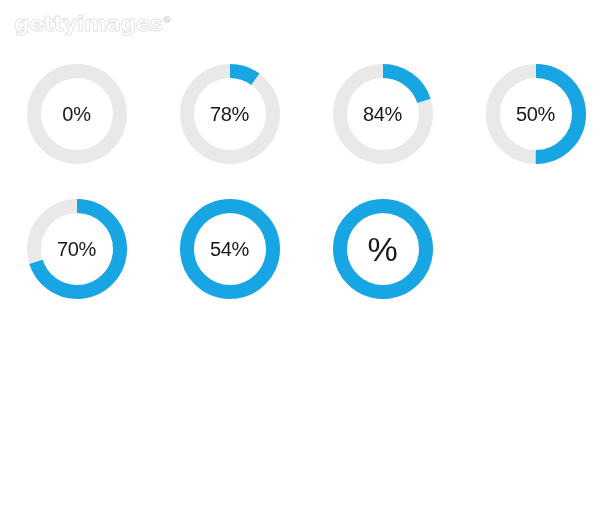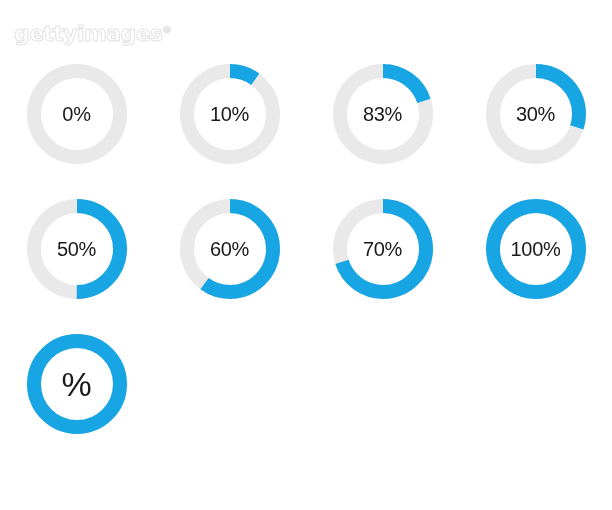--- a/index.html
+++ b/index.html
@@ -12,21 +12,21 @@
     background: #ffffff;
     font-family: "Liberation Sans", sans-serif;
     overflow: hidden;
     position: relative;
   }
 
   
   #watermark {
     position: absolute;
     left: 14px;
-    top: 17px;
+    top: 7px;
     width: 150px;
     height: 26px;
     pointer-events: none;
     user-select: none;
   }
   #watermark .wm-text {
     font-family: "DejaVu Sans", sans-serif;
     font-size: 22px;
     font-weight: 700;
     letter-spacing: -0.6px;
@@ -105,75 +105,57 @@
         </svg>
         <div class="donut-label">0%</div>
       </div>
     </div>
     <div class="donut-cell">
       <div class="donut">
         <svg viewBox="0 0 100 100">
           <circle cx="50" cy="50" r="43" fill="none" stroke="#e9e9e9" stroke-width="14"></circle>
           <circle cx="50" cy="50" r="43" fill="none" stroke="#17a6e3" stroke-width="14" stroke-dasharray="27.01769682087222 244.15927138784997"></circle>
         </svg>
-        <div class="donut-label">10%</div>
+        <div class="donut-label">78%</div>
       </div>
     </div>
     <div class="donut-cell">
       <div class="donut">
         <svg viewBox="0 0 100 100">
           <circle cx="50" cy="50" r="43" fill="none" stroke="#e9e9e9" stroke-width="14"></circle>
           <circle cx="50" cy="50" r="43" fill="none" stroke="#17a6e3" stroke-width="14" stroke-dasharray="54.03539364174444 217.14157456697777"></circle>
         </svg>
-        <div class="donut-label">83%</div>
-      </div>
-    </div>
-    <div class="donut-cell">
-      <div class="donut">
-        <svg viewBox="0 0 100 100">
-          <circle cx="50" cy="50" r="43" fill="none" stroke="#e9e9e9" stroke-width="14"></circle>
-          <circle cx="50" cy="50" r="43" fill="none" stroke="#17a6e3" stroke-width="14" stroke-dasharray="81.05309046261665 190.12387774610556"></circle>
-        </svg>
-        <div class="donut-label">30%</div>
+        <div class="donut-label">84%</div>
       </div>
     </div>
     <div class="donut-cell">
       <div class="donut">
         <svg viewBox="0 0 100 100">
           <circle cx="50" cy="50" r="43" fill="none" stroke="#e9e9e9" stroke-width="14"></circle>
           <circle cx="50" cy="50" r="43" fill="none" stroke="#17a6e3" stroke-width="14" stroke-dasharray="135.0884841043611 136.0884841043611"></circle>
         </svg>
         <div class="donut-label">50%</div>
-      </div>
-    </div>
-    <div class="donut-cell">
-      <div class="donut">
-        <svg viewBox="0 0 100 100">
-          <circle cx="50" cy="50" r="43" fill="none" stroke="#e9e9e9" stroke-width="14"></circle>
-          <circle cx="50" cy="50" r="43" fill="none" stroke="#17a6e3" stroke-width="14" stroke-dasharray="162.1061809252333 109.0707872834889"></circle>
-        </svg>
-        <div class="donut-label">60%</div>
       </div>
     </div>
     <div class="donut-cell">
       <div class="donut">
         <svg viewBox="0 0 100 100">
           <circle cx="50" cy="50" r="43" fill="none" stroke="#e9e9e9" stroke-width="14"></circle>
           <circle cx="50" cy="50" r="43" fill="none" stroke="#17a6e3" stroke-width="14" stroke-dasharray="189.12387774610553 82.05309046261667"></circle>
         </svg>
         <div class="donut-label">70%</div>
       </div>
     </div>
     <div class="donut-cell">
       <div class="donut">
         <svg viewBox="0 0 100 100">
           <circle cx="50" cy="50" r="43" fill="none" stroke="#e9e9e9" stroke-width="14"></circle>
           <circle cx="50" cy="50" r="43" fill="none" stroke="#17a6e3" stroke-width="14" stroke-dasharray="270.1769682087222 1"></circle>
         </svg>
-        <div class="donut-label">100%</div>
+        <div class="donut-label">54%</div>
       </div>
     </div>
     <div class="donut-cell">
       <div class="donut">
         <svg viewBox="0 0 100 100">
           <circle cx="50" cy="50" r="43" fill="none" stroke="#e9e9e9" stroke-width="14"></circle>
           <circle cx="50" cy="50" r="43" fill="none" stroke="#17a6e3" stroke-width="14" stroke-dasharray="270.1769682087222 1"></circle>
         </svg>
         <div class="donut-label symbol-label">%</div>
       </div>

